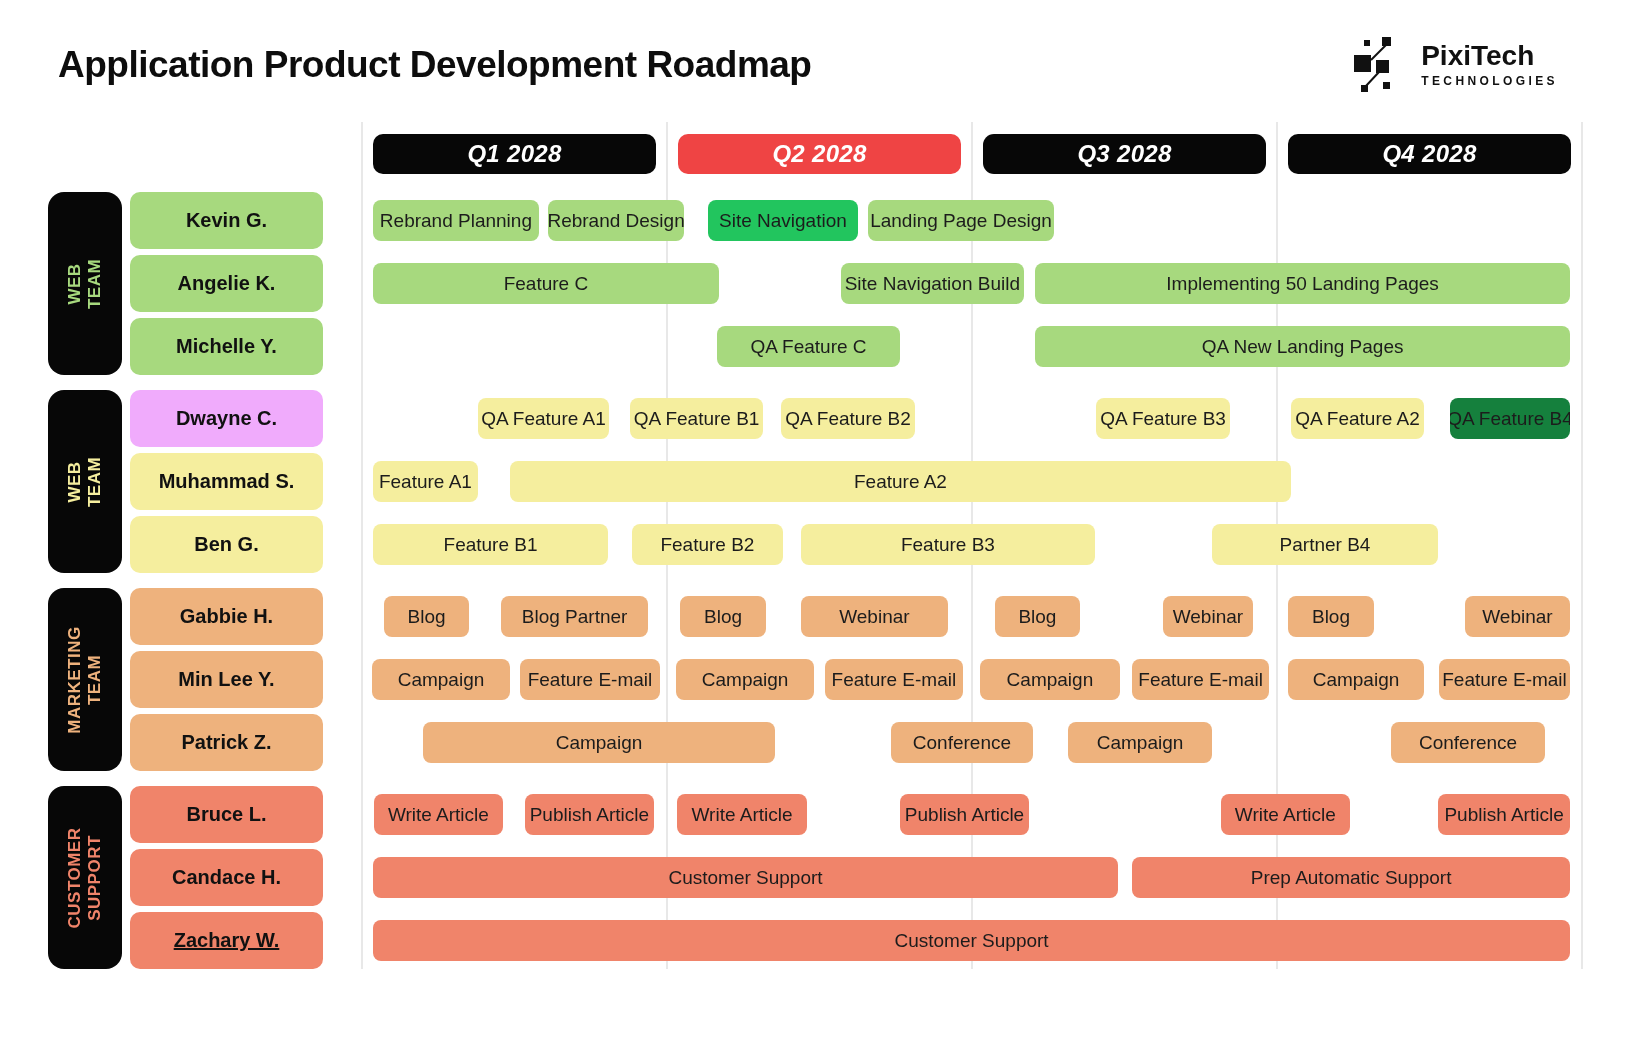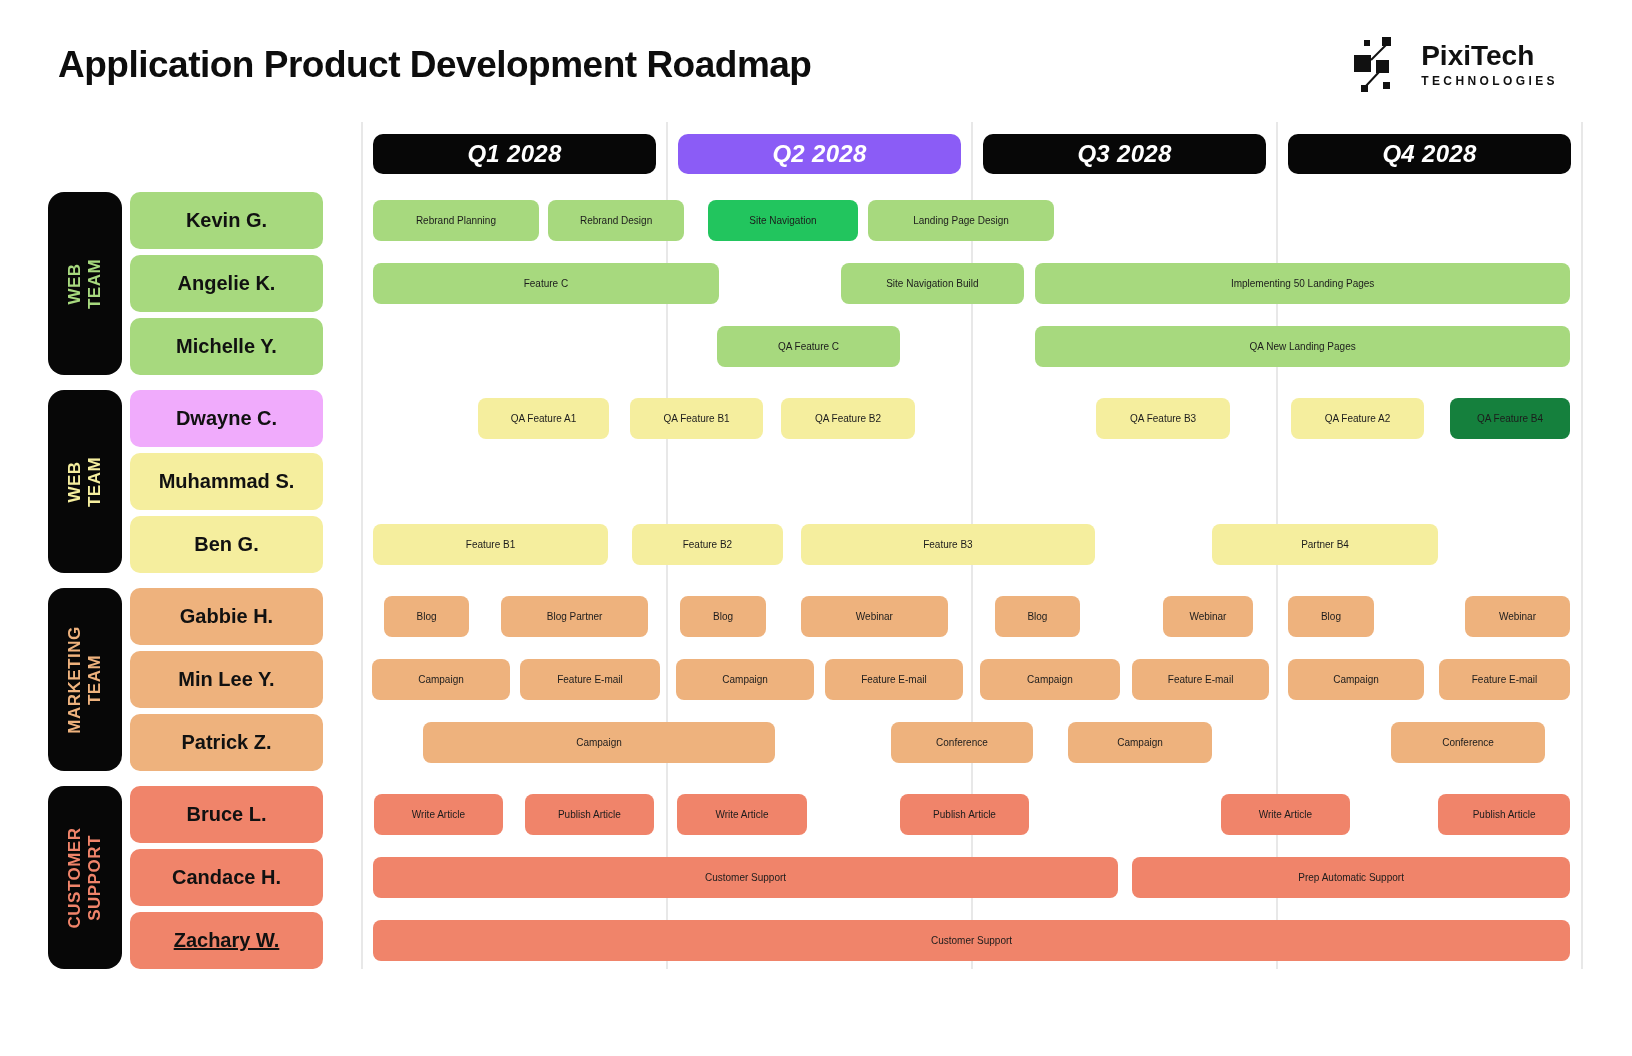--- a/index.html
+++ b/index.html
@@ -49,21 +49,21 @@
   .member-row:last-child{margin-bottom:0;}
   .member-name{
     width:193px;border-radius:10px;
     display:flex;align-items:center;justify-content:center;
     font-size:20px;font-weight:bold;color:#111;
   }
   .row-strip{position:relative;margin-left:39px;width:1220px;}
   .task-bar{
     position:absolute;top:8px;height:41px;border-radius:8px;
     display:flex;align-items:center;justify-content:center;
-    font-size:10px;color:#1c1c1c;white-space:nowrap;overflow:hidden;
+    font-size:19px;color:#1c1c1c;white-space:nowrap;overflow:hidden;
   }
 </style>
 </head>
 <body>
 
 <div class="board">
   <div class="page-header">
     <h1 class="page-title">Application Product Development Roadmap</h1>
     <div class="logo">
       <svg width="44" height="58" viewBox="0 0 44 58">
@@ -93,24 +93,24 @@
         <div class="gridline" style="left: calc(25% - 1px); background: rgb(232, 232, 232);"></div>
         <div class="gridline" style="left: calc(50% - 1px); background: rgb(232, 232, 232);"></div>
         <div class="gridline" style="left: calc(75% - 1px); background: rgb(232, 232, 232);"></div>
         <div class="gridline" style="left: calc(100% - 1px); background: rgb(232, 232, 232);"></div>
       </div>
     <div class="qheaders" id="qheaders">
         <div class="qcell">
           <div class="qbox" style="background: rgb(7, 7, 7);">Q1 2028</div>
         </div>
         <div class="qcell">
-          <div class="qbox" style="background: #8b5cf6;">Q2 2028</div>
-        </div>
-        <div class="qcell">
-          <div class="qbox" style="background: rgb(7, 7, 7);">Q3 2028</div>
+          <div class="qbox" style="background: #ef4444;">Q2 2028</div>
+        </div>
+        <div class="qcell">
+          <div class="qbox" style="background: rgb(7, 7, 7); border-radius: 11px;">Q3 2028</div>
         </div>
         <div class="qcell">
           <div class="qbox" style="background: rgb(7, 7, 7);">Q4 2028</div>
         </div>
       </div>
     <div class="teams" id="teams">
         <div class="team-section">
           <div class="team-box" style="background: rgb(7, 7, 7);">
             <div class="team-box-label" style="color: rgb(167, 217, 126);">WEB TEAM</div>
           </div>
@@ -152,20 +152,24 @@
                 <div class="task-bar" style="left: 9.5%; width: 10.75%; background: rgb(245, 238, 158);">QA Feature A1</div>
                 <div class="task-bar" style="left: 21.975%; width: 10.9%; background: rgb(245, 238, 158);">QA Feature B1</div>
                 <div class="task-bar" style="left: 34.35%; width: 10.975%; background: rgb(245, 238, 158);">QA Feature B2</div>
                 <div class="task-bar" style="left: 60.175%; width: 10.975%; background: rgb(245, 238, 158);">QA Feature B3</div>
                 <div class="task-bar" style="left: 76.15%; width: 10.9%; background: rgb(245, 238, 158);">QA Feature A2</div>
                 <div class="task-bar" style="left: 89.175%; width: 9.85%; background: #15803d;">QA Feature B4</div>
               </div>
             </div>
             <div class="member-row">
               <div class="member-name" style="background: rgb(245, 238, 158);">Muhammad S.</div>
+              <div class="row-strip">
+                <div class="task-bar" style="left: 0.9%; width: 8.6%; background: rgb(245, 238, 158);">Feature A1</div>
+                <div class="task-bar" style="left: 12.125%; width: 64.025%; background: rgb(245, 238, 158);">Feature A2</div>
+              </div>
             </div>
             <div class="member-row">
               <div class="member-name" style="background: rgb(245, 238, 158);">Ben G.</div>
               <div class="row-strip">
                 <div class="task-bar" style="left: 0.9%; width: 19.275%; background: rgb(245, 238, 158);">Feature B1</div>
                 <div class="task-bar" style="left: 22.125%; width: 12.375%; background: rgb(245, 238, 158);">Feature B2</div>
                 <div class="task-bar" style="left: 35.975%; width: 24.1%; background: rgb(245, 238, 158);">Feature B3</div>
                 <div class="task-bar" style="left: 69.675%; width: 18.525%; background: rgb(245, 238, 158);">Partner B4</div>
               </div>
             </div>

